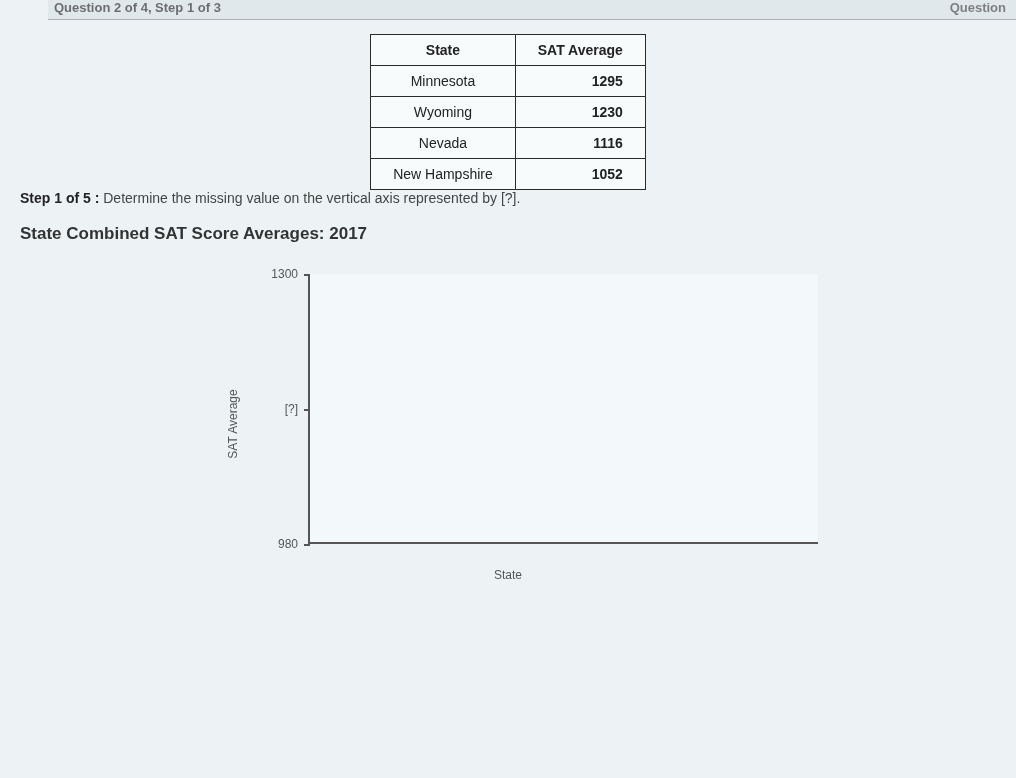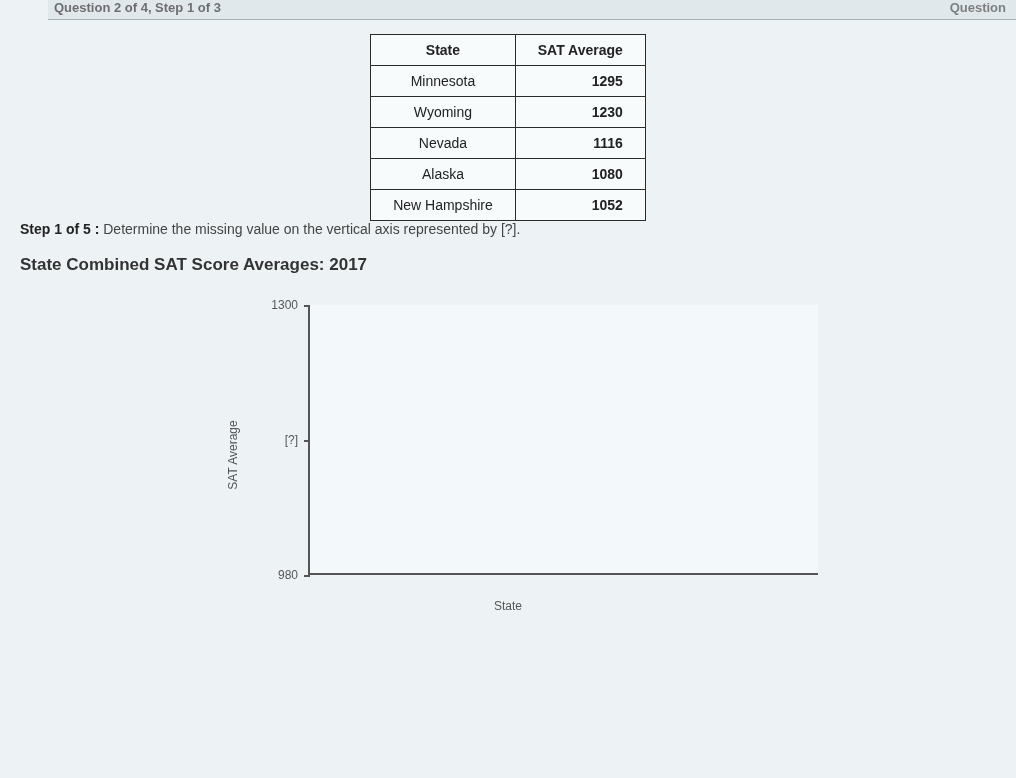--- a/index.html
+++ b/index.html
@@ -139,24 +139,20 @@
       </tr>
       <tr>
         <td>Wyoming</td>
         <td class="val">1230</td>
       </tr>
       <tr>
         <td>Nevada</td>
         <td class="val">1116</td>
       </tr>
       <tr>
-        <td>Alaska</td>
-        <td class="val">1080</td>
-      </tr>
-      <tr>
         <td>New Hampshire</td>
         <td class="val">1052</td>
       </tr>
     </tbody>
   </table>
 
   <p class="step">
     <b>Step 1 of 5 :</b>
     <span>Determine the missing value on the vertical axis represented by [?].</span>
   </p>

